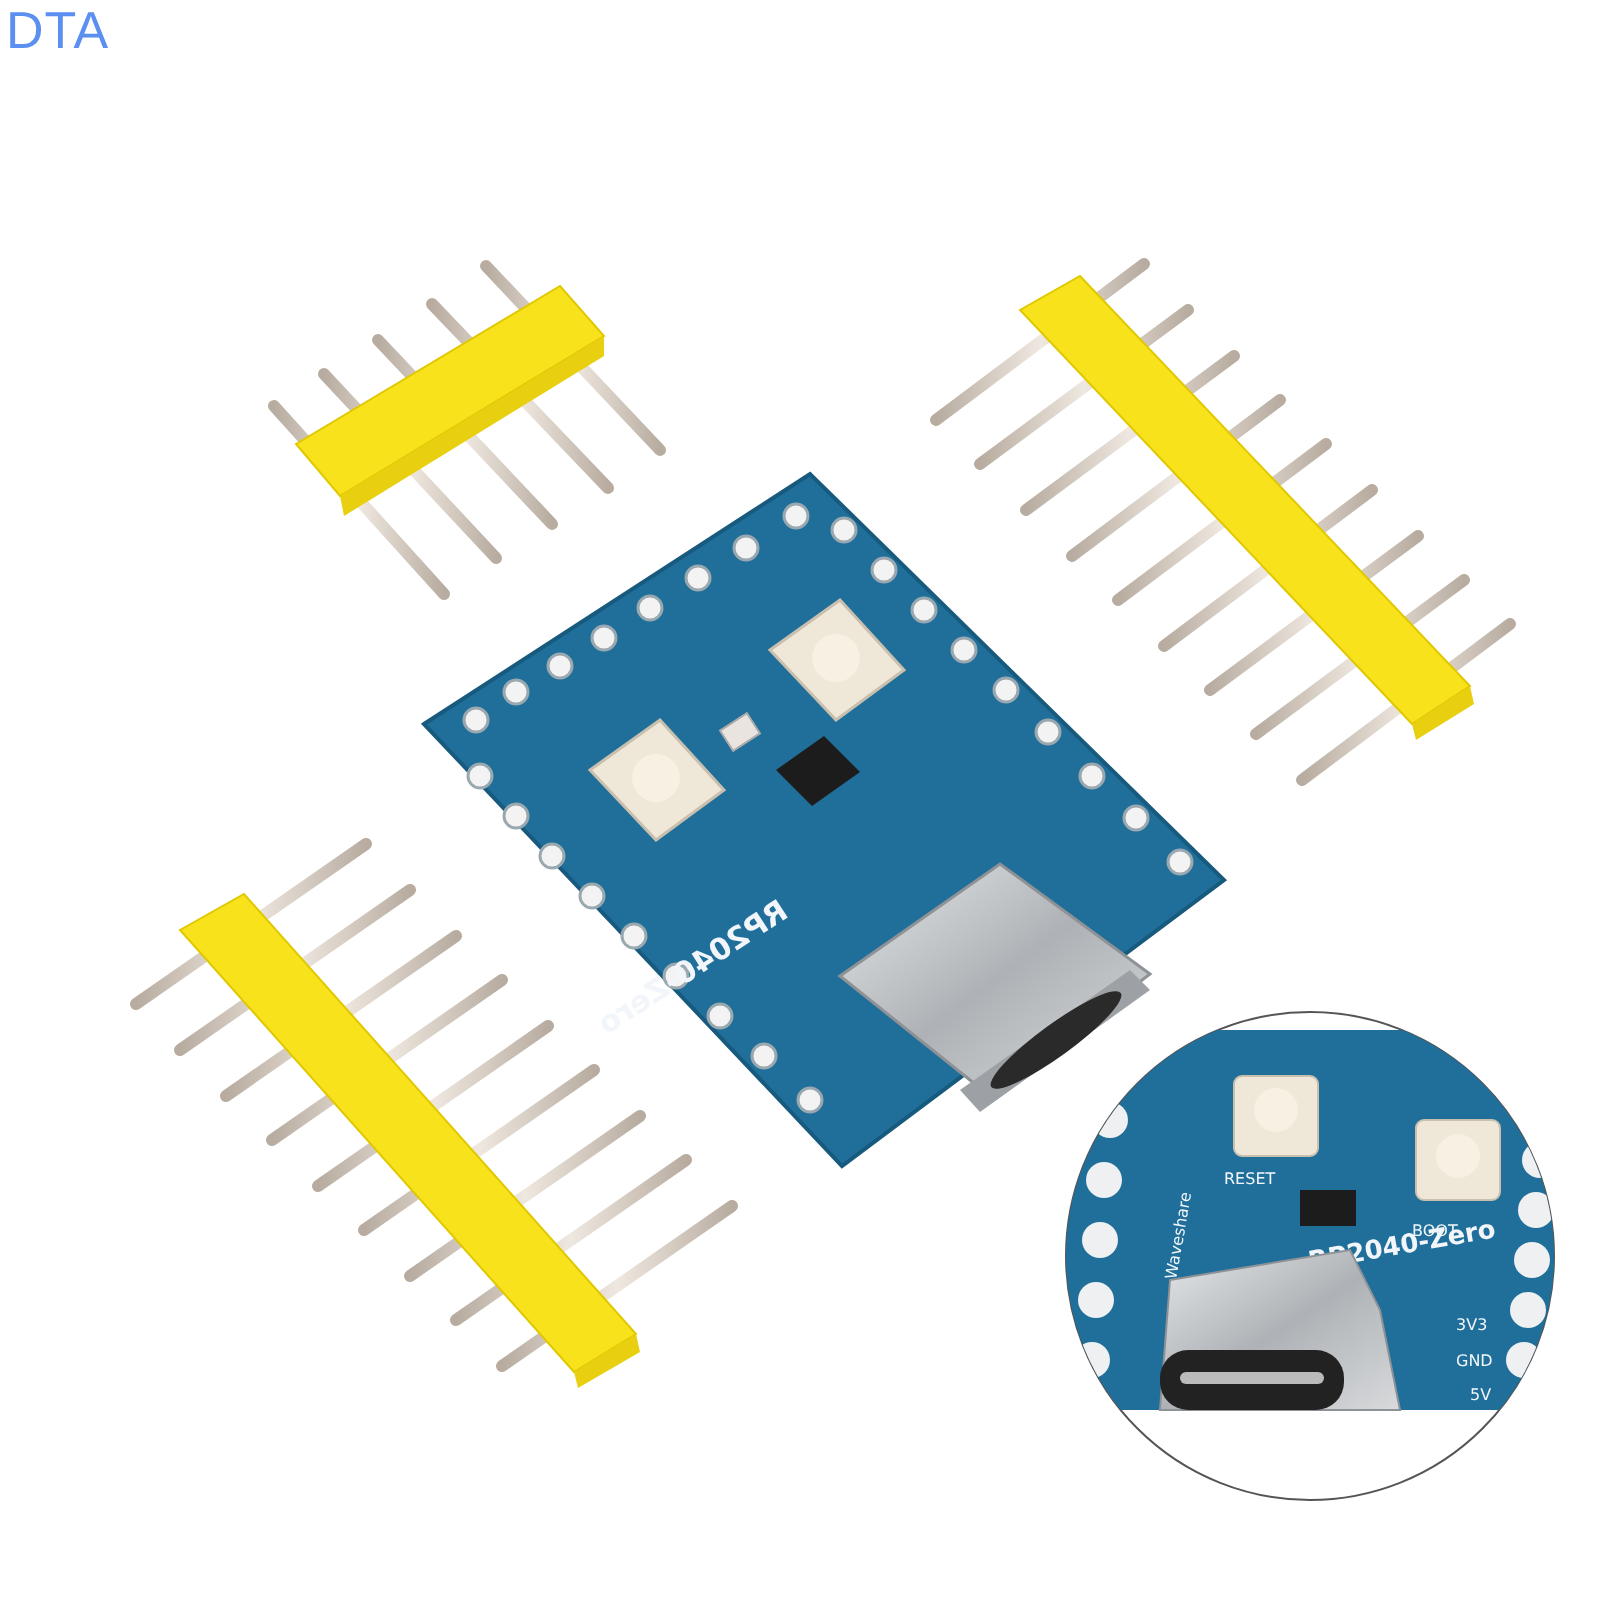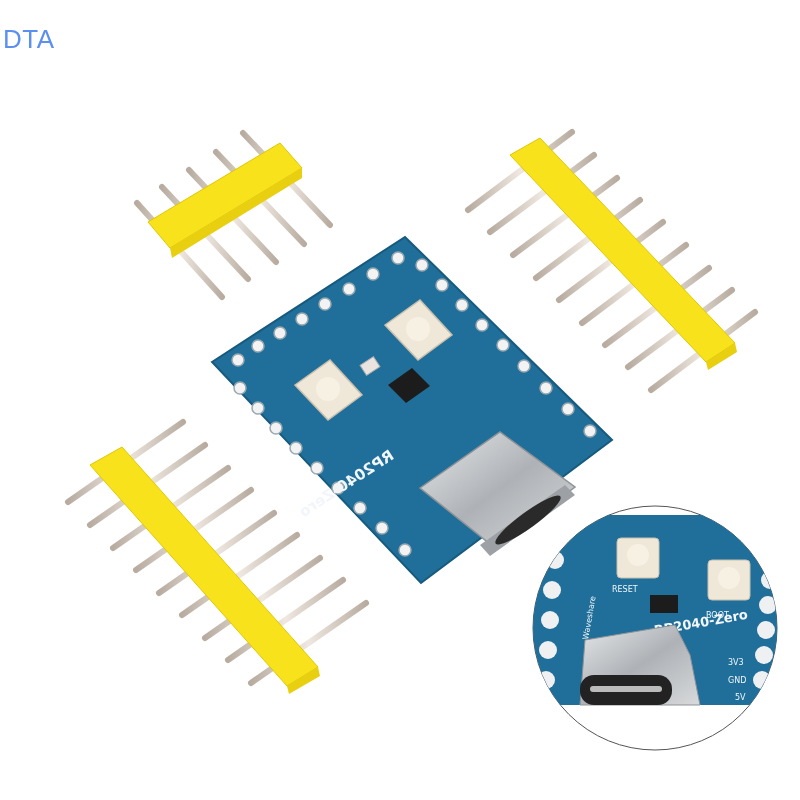--- a/index.html
+++ b/index.html
@@ -1,17 +1,17 @@
 <!DOCTYPE html>
 <html><head>
 <meta charset="utf-8">
 <style>
   html,body{margin:0;padding:0;background:#fff;}
   body{width:800px;height:800px;position:relative;overflow:hidden;font-family:"Liberation Sans",sans-serif;}
-  .watermark{position:absolute;left:3px;top:24px;font-size:26px;color:#5b8ff0;font-weight:normal;letter-spacing:0.5px;}
+  .watermark{position:absolute;left:3px;top:0;font-size:26px;color:#5b8ff0;font-weight:normal;letter-spacing:0.5px;}
   svg{position:absolute;left:0;top:0;}
   .silk{font-family:"DejaVu Sans",sans-serif;fill:#f2f6fa;}
 </style>
 </head>
 <body>
 
 <div class="watermark">DTA</div>
 
 <svg width="800" height="800" viewBox="0 0 800 800">
   <defs>

